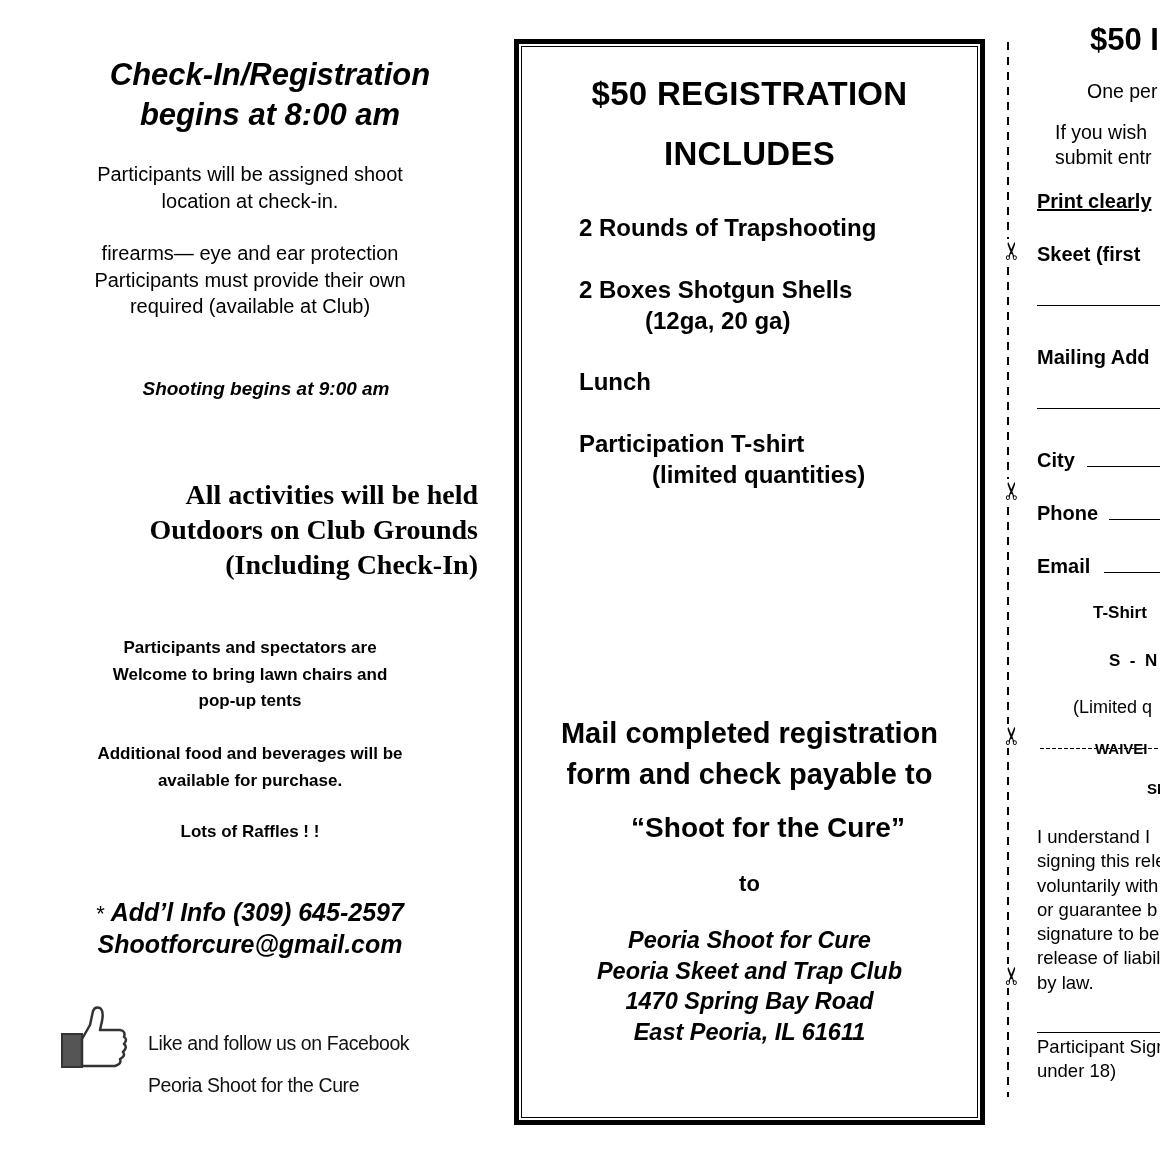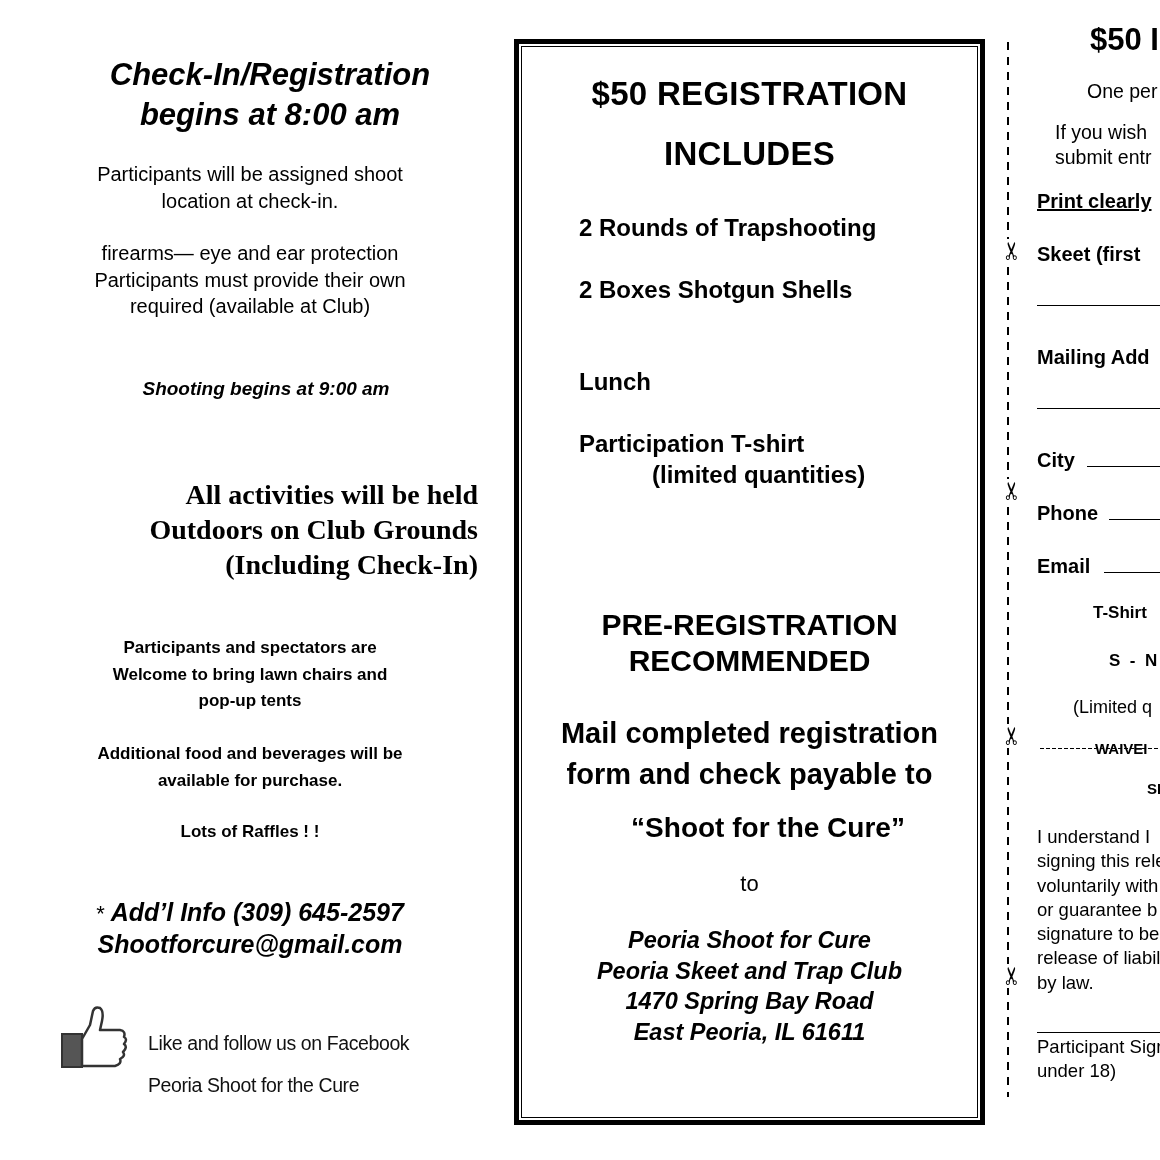--- a/index.html
+++ b/index.html
@@ -24,21 +24,21 @@
 
     
     #registration-box { position: absolute; left: 514px; top: 39px; width: 471px; height: 1086px; border: 5px solid #000; }
     #registration-box .inner { position: absolute; left: 2px; top: 2px; right: 2px; bottom: 2px; border: 1.5px solid #000; }
     .mb-head { position: absolute; left: 0; width: 100%; text-align: center; font-weight: bold; font-size: 33px; letter-spacing: 0.3px; }
     .mb-item { position: absolute; left: 60px; font-weight: bold; font-size: 24px; line-height: 31px; }
     .mb-item .sub { display: block; }
     .mb-pre { position: absolute; left: 0; width: 100%; text-align: center; font-weight: bold; font-size: 30px; line-height: 36px; }
     .mb-mail { position: absolute; left: 0; width: 100%; text-align: center; font-weight: bold; font-size: 29px; line-height: 41px; }
     .mb-cure { position: absolute; left: 0; width: 100%; text-align: center; font-weight: bold; font-size: 28px; }
-    .mb-to { position: absolute; left: 0; width: 100%; text-align: center; font-weight: normal; font-size: 22px; }
+    .mb-to { position: absolute; left: 0; width: 100%; text-align: center; font-weight: bold; font-size: 22px; }
     .mb-addr { position: absolute; left: 0; width: 100%; text-align: center; font-weight: bold; font-style: italic; font-size: 23.5px; line-height: 30.5px; }
 
     
     #cut-line { position: absolute; left: 1007px; top: 42px; width: 2px; height: 1055px;
       background: repeating-linear-gradient(to bottom, #000 0 8px, transparent 8px 15px); }
     .scissors-icon { position: absolute; left: 1000px; width: 24px; height: 30px; font-size: 24px; line-height: 30px; background: #fff; transform: rotate(-90deg); text-align: center; }
 
     
     #registration-form { position: absolute; left: 1020px; top: 0; width: 140px; height: 1160px; overflow: hidden; }
     .rf { position: absolute; white-space: nowrap; }
@@ -113,33 +113,30 @@
   <div class="inner"></div>
 
   <div class="mb-head" style="top:31px;">$50 REGISTRATION</div>
   <div class="mb-head" style="top:91px;">INCLUDES</div>
 
   <div class="mb-item" style="top:168px;">
     <span>2 Rounds of  Trapshooting</span>
   </div>
   <div class="mb-item" style="top:230px;">
     <span class="sub">2 Boxes Shotgun Shells</span>
+    <span class="sub" style="padding-left:66px;">(12ga, 20 ga)</span>
   </div>
   <div class="mb-item" style="top:322px;">
     <span>Lunch</span>
   </div>
   <div class="mb-item" style="top:384px;">
     <span class="sub">Participation T-shirt</span>
     <span class="sub" style="padding-left:73px;">(limited quantities)</span>
   </div>
 
-  <div class="mb-pre" style="top:563px;">
-    <div>PRE-REGISTRATION</div>
-    <div>RECOMMENDED</div>
-  </div>
 
   <div class="mb-mail" style="top:669px;">
     <div>Mail completed registration</div>
     <div>form and check payable to</div>
   </div>
 
   <div class="mb-cure" style="top:768px;padding-left:37px;">“Shoot for the Cure”</div>
   <div class="mb-to" style="top:827px;">to</div>
 
   <div class="mb-addr" style="top:881px;">

